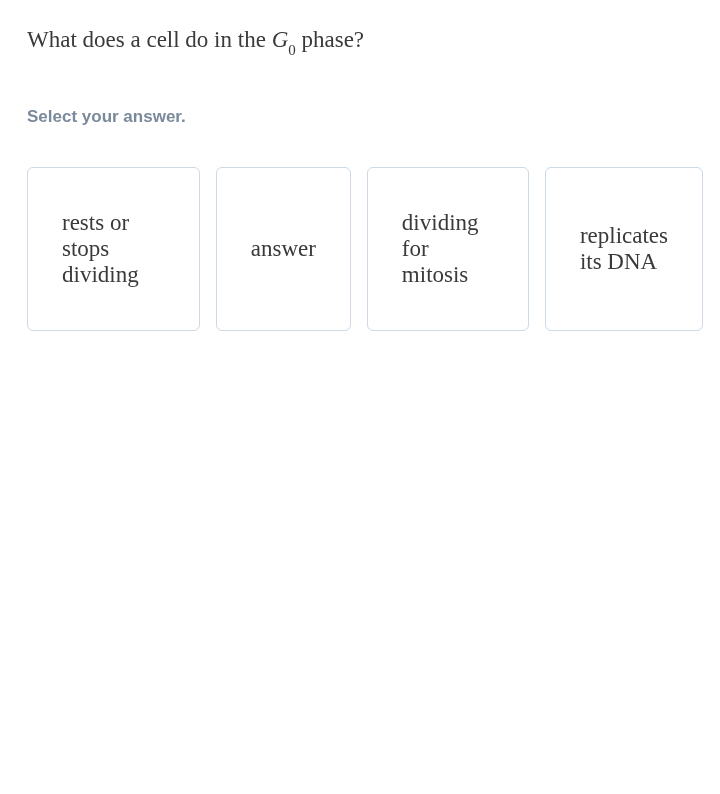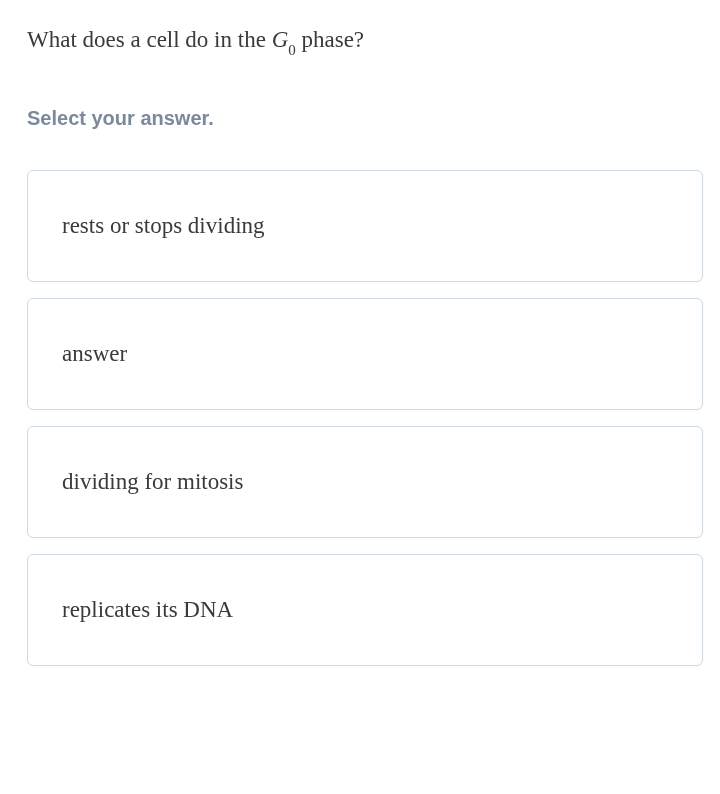--- a/index.html
+++ b/index.html
@@ -27,29 +27,29 @@
       font-style: italic;
       font-family: Georgia, serif;
     }
     .question .math-sub {
       font-size: 15px;
       vertical-align: sub;
       position: relative;
       top: 2px;
     }
     .prompt {
-      font-size: 20px;
+      font-size: 17px;
       font-weight: bold;
       color: #7a8a9a;
       margin-bottom: 40px;
       font-family: -apple-system, BlinkMacSystemFont, 'Segoe UI', sans-serif;
     }
     .answers {
       display: flex;
-      flex-direction: column;
+      flex-direction: row;
       gap: 16px;
       justify-content: flex-end;
     }
     .answer-option {
       border: 1px solid #cdd9e4;
       border-radius: 6px;
       padding: 42px 34px;
       font-size: 23px;
       color: #3a3a3a;
       cursor: pointer;

